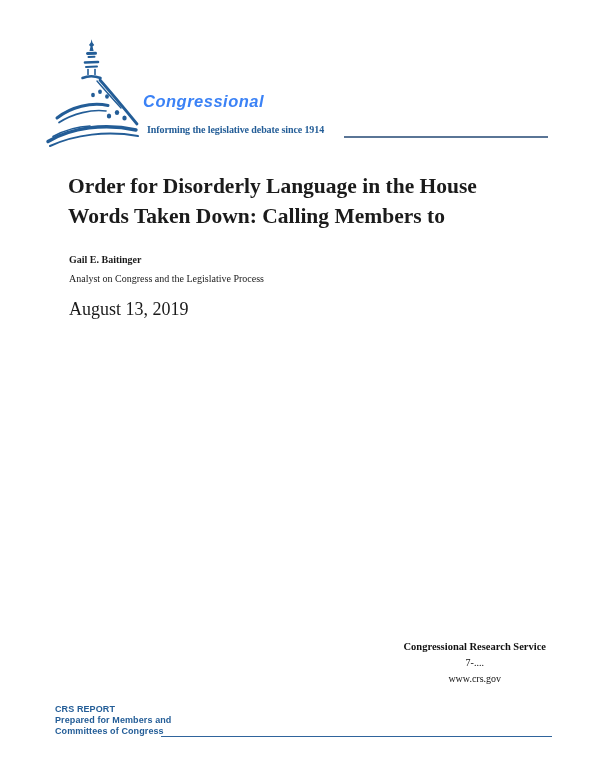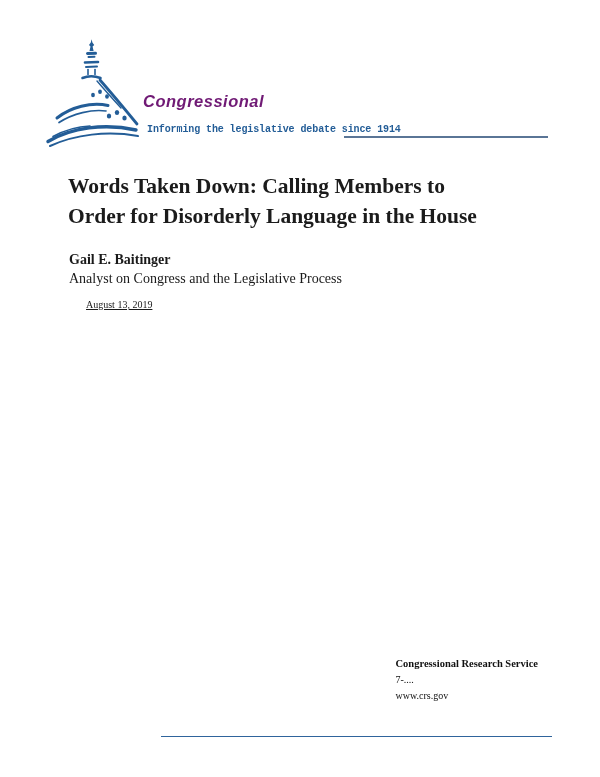--- a/index.html
+++ b/index.html
@@ -21,27 +21,27 @@
   }
   .logo-text {
     position: absolute;
     left: 143px; top: 93px;
     font-family: "Liberation Sans", sans-serif;
     font-weight: bold;
     font-style: italic;
     font-size: 16.5px;
     line-height: 16px;
     letter-spacing: 0.5px;
-    color: #701a75;
+    color: #3b82f6;
     white-space: nowrap;
   }
   .logo-tagline {
     position: absolute;
     left: 147px; top: 124px;
-    font-family: Liberation Mono, monospace;
+    font-family: Liberation Serif, serif;
     font-weight: bold;
     font-style: normal;
     font-size: 10px;
     letter-spacing: -0.1px;
     color: #235d97;
     white-space: nowrap;
   }
   .logo-rule {
     position: absolute;
     left: 344px; top: 136px;
@@ -55,40 +55,38 @@
     left: 68px; top: 171px;
     width: 500px;
     font-weight: bold;
     font-size: 21.5px;
     line-height: 30px;
     color: #1b1b1b;
   }
   .author-block {
     position: absolute;
     left: 69px; top: 250px;
-    font-size: 14px;
+    font-size: 10px;
     line-height: 19px;
   }
   .author-name { font-weight: bold; }
   .report-date {
     position: absolute;
-    left: 86px; top: 299px;
-    font-size: 10px;
-    text-decoration: underline;
+    left: 69px; top: 299px;
+    font-size: 18px;
   }
 
   
   .footer-right {
     position: absolute;
-    right: 62px; top: 639px;
-    text-align: left;
+    right: 54px; top: 639px;
+    text-align: center;
     font-size: 10px;
     line-height: 15.8px;
     color: #111111;
-    margin-top: 17px;
   }
   .footer-right .org {
     font-weight: bold;
     font-size: 10.5px;
   }
 
   
   .footer-left {
     position: absolute;
     left: 55px; top: 704px;
@@ -148,32 +146,37 @@
     </svg>
 
     <div class="logo-text">
       <div>Congressional</div>
     </div>
     <div class="logo-tagline">Informing the legislative debate since 1914</div>
     <div class="logo-rule"></div>
   </div>
 
   <div class="report-title">
+    <div>Order for Disorderly Language in the House</div>
     <div>Words Taken Down: Calling Members to</div>
-    <div>Order for Disorderly Language in the House</div>
   </div>
 
   <div class="author-block">
     <div class="author-name">Gail E. Baitinger</div>
     <div>Analyst on Congress and the Legislative Process</div>
   </div>
 
   <div class="report-date">August 13, 2019</div>
 
   <div class="footer-right">
     <div class="org">Congressional Research Service</div>
     <div>7-....</div>
     <div>www.crs.gov</div>
   </div>
 
+  <div class="footer-left">
+    <div>CRS REPORT</div>
+    <div>Prepared for Members and</div>
+    <div>Committees of Congress</div>
+  </div>
   <div class="footer-rule"></div>
 
 </div>
 
 </body></html>

